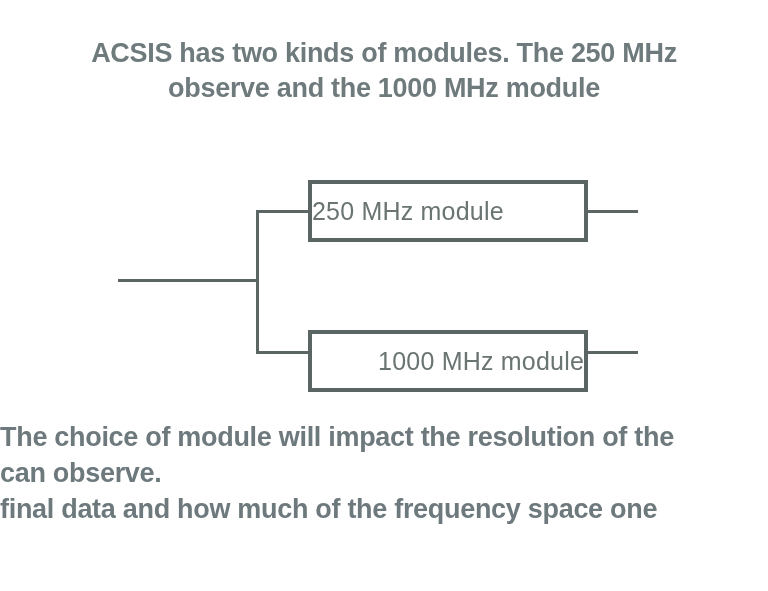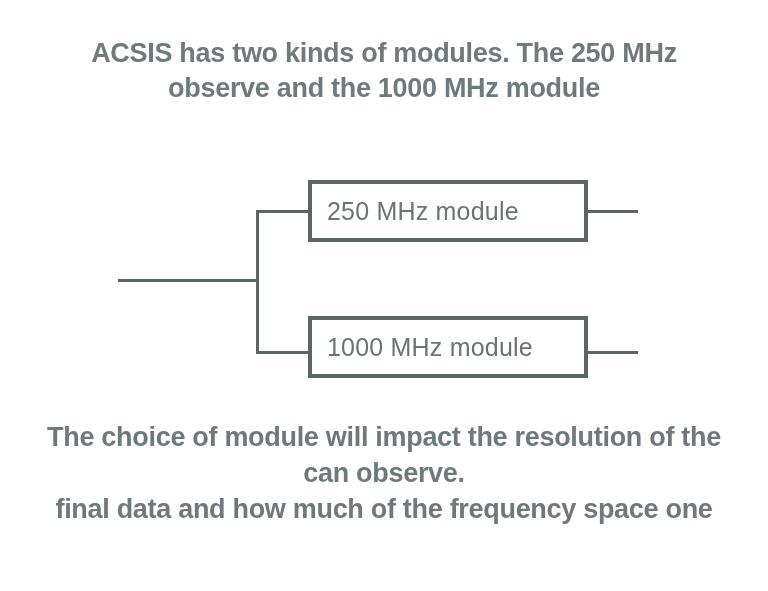--- a/index.html
+++ b/index.html
@@ -21,21 +21,21 @@
     font-size: 27px;
     font-weight: 700;
     line-height: 35px;
     letter-spacing: -0.3px;
   }
   .caption-block {
     position: absolute;
     top: 419px;
     left: 0;
     width: 768px;
-    text-align: center;
+    text-align: left;
     color: #6d797c;
     font-size: 27px;
     font-weight: 700;
     line-height: 36px;
     letter-spacing: -0.3px;
   }
   .text-line { white-space: nowrap; }
   .hline, .vline { position: absolute; background: #5b6664; }
   .input-line     { left: 118px; top: 279px; width: 140px; height: 3px; }
   .trunk-line     { left: 256px; top: 210px; width: 3px;   height: 144px; }
@@ -46,24 +46,23 @@
   .module-box {
     position: absolute;
     left: 308px;
     width: 280px;
     height: 62px;
     box-sizing: border-box;
     border: 4px solid #5b6664;
     background: #ffffff;
     display: flex;
     align-items: center;
-    padding-left: 15px;
   }
   .box-top { top: 180px; }
-  .box-bottom { top: 316px; }
+  .box-bottom { top: 330px; justify-content: flex-end; }
   .box-label {
     font-size: 25px;
     font-weight: 400;
     color: #6a7473;
     letter-spacing: 0.2px;
   }
 </style>
 </head>
 <body>
 

